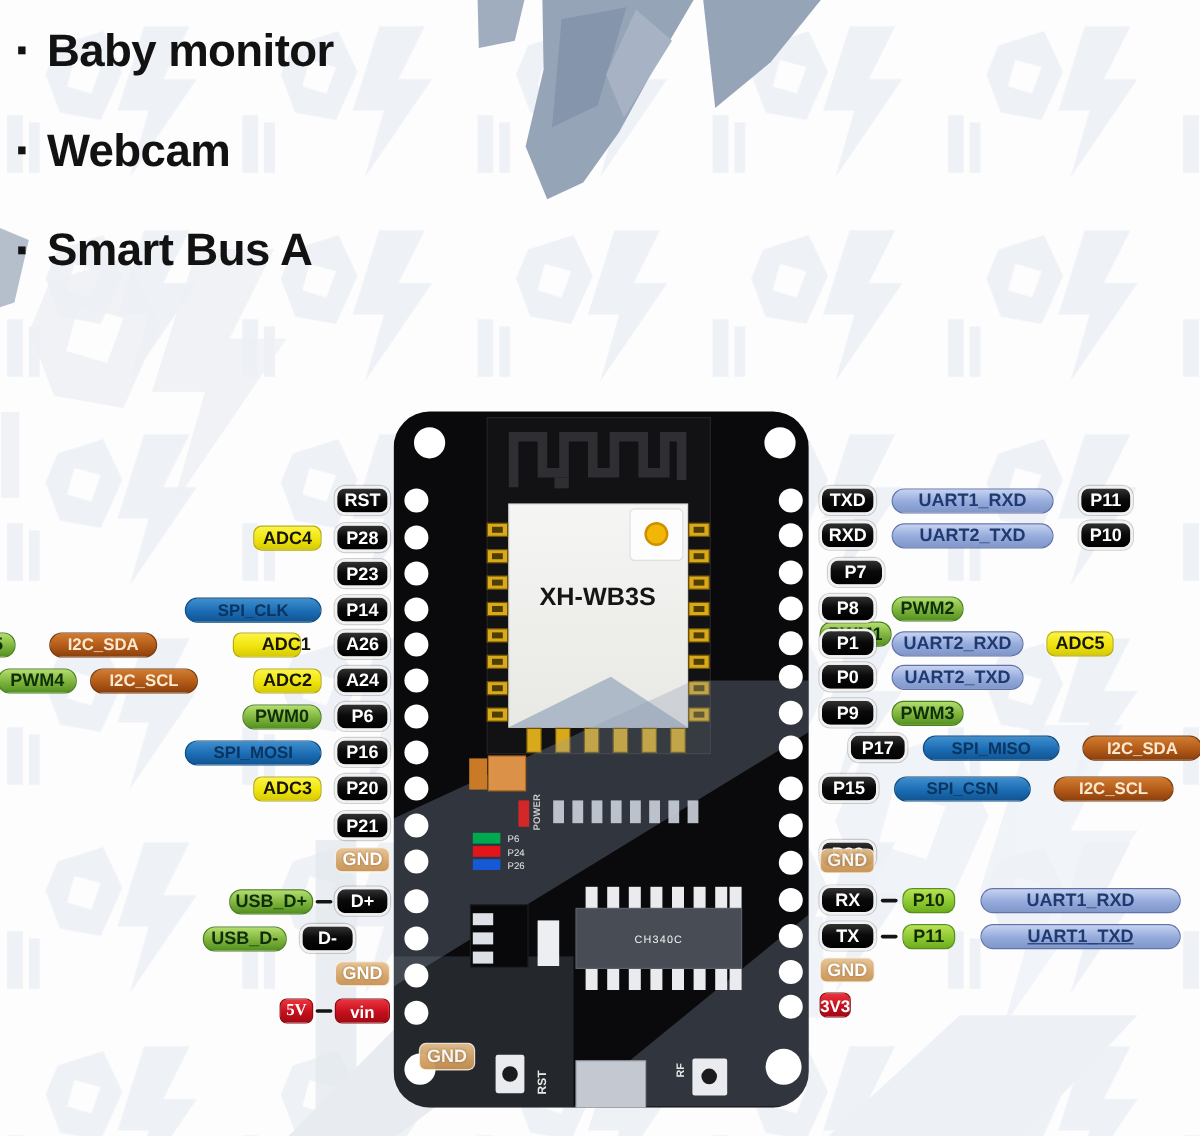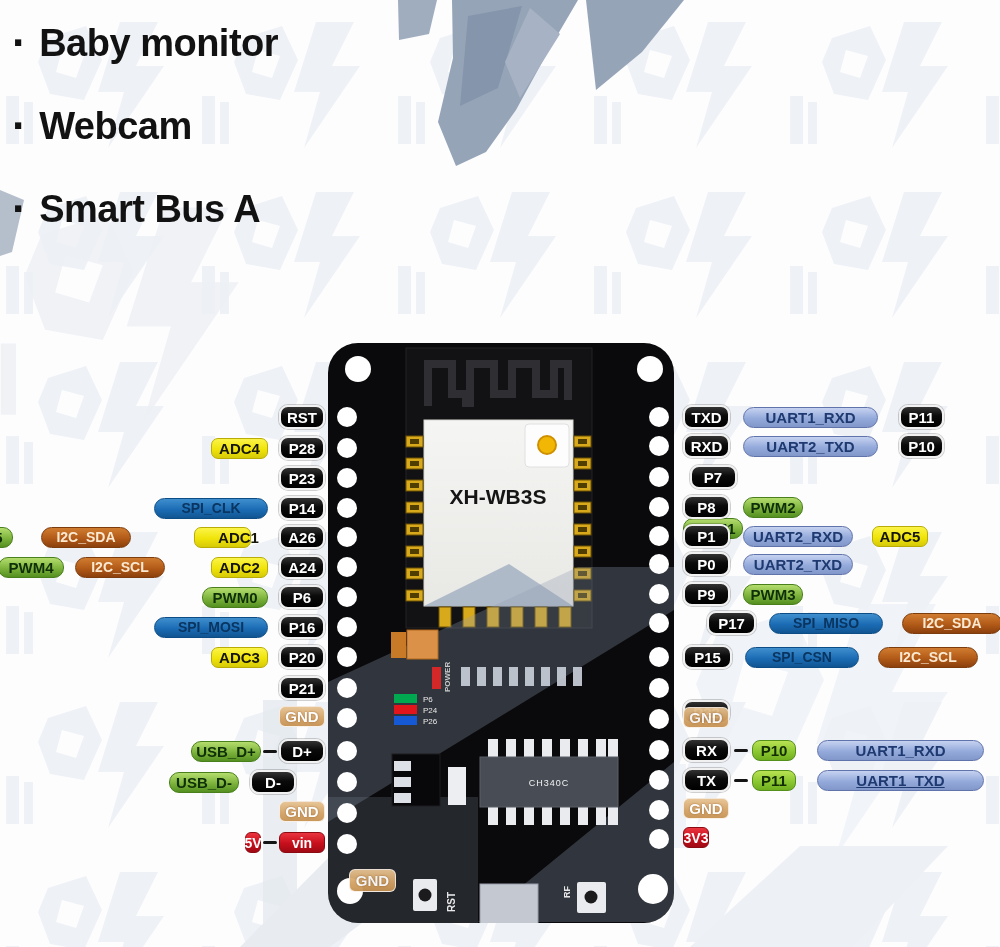--- a/index.html
+++ b/index.html
@@ -336,21 +336,21 @@
         <div class="pl pl-black" style="width: 46px;">D+</div>
       </div>
       <div class="prow prow-l" style="top: 770px; right: 704px;">
         <div class="pl pl-green" style="width: 70px;">USB_D-</div>
         <div class="pl pl-black" style="width: 46px;">D-</div>
       </div>
       <div class="prow prow-l" style="top: 801px; right: 675px;">
         <div class="pl pl-tan" style="width: 46px;">GND</div>
       </div>
       <div class="prow prow-l" style="top: 832px; right: 675px;">
-        <div class="pl pl-red" style="width: 16px;">5V</div>
+        <div class="pl pl-red" style="width: 28px; font-family: Liberation Serif, serif;">5V</div>
         <div class="pl pl-dash"></div>
         <div class="pl pl-red" style="width: 46px;">vin</div>
       </div>
       <div class="prow prow-r" style="top: 405px; left: 683px;">
         <div class="pl pl-black" style="width: 47px;">TXD</div>
         <div class="pl pl-peri" style="width: 135px;">UART1_RXD</div>
         <div class="pl pl-black" style="width: 45px; margin-left: 8px;">P11</div>
       </div>
       <div class="prow prow-r" style="top: 434px; left: 683px;">
         <div class="pl pl-black" style="width: 47px;">RXD</div>

